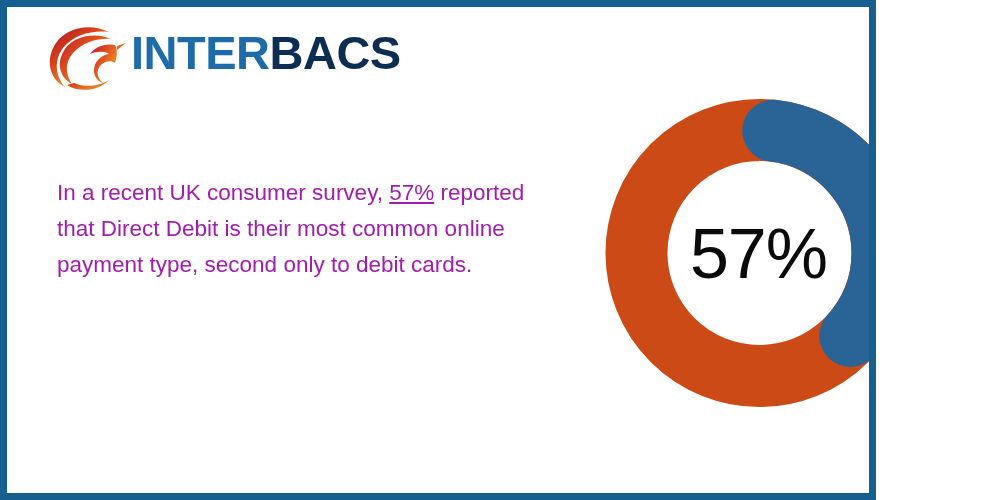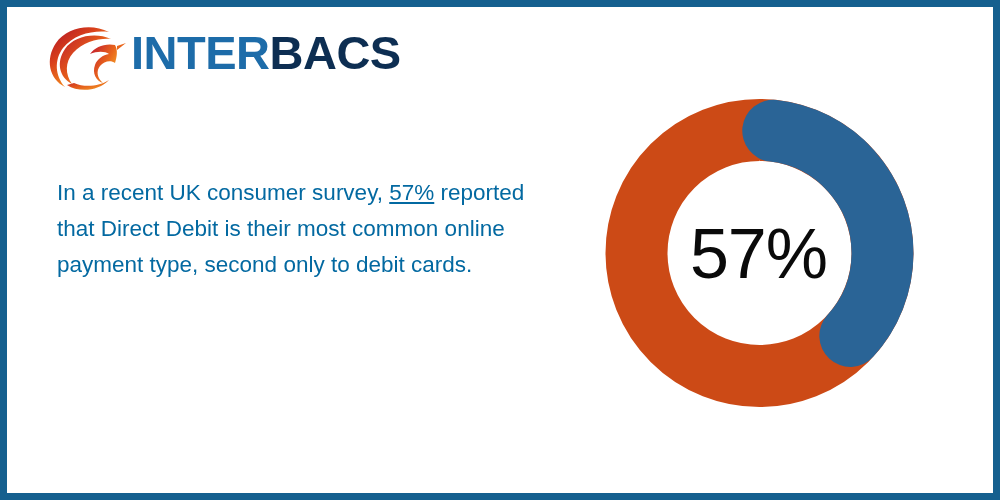--- a/index.html
+++ b/index.html
@@ -2,21 +2,21 @@
 <html><head>
 <meta charset="utf-8">
 <style>
   html, body {
     margin: 0;
     padding: 0;
     background: #ffffff;
   }
   #canvas {
     position: relative;
-    width: 1000px;
+    width: 876px;
     height: 500px;
     background: #ffffff;
     box-sizing: border-box;
     border: 7px solid #15608f;
     overflow: hidden;
     font-family: "Liberation Sans", sans-serif;
   }
 
   
   #logo {
@@ -66,21 +66,21 @@
   }
 
   
   #body-copy {
     position: absolute;
     left: 50px;
     top: 168px;
     width: 500px;
     font-size: 22.5px;
     line-height: 36px;
-    color: #0369a1;
+    color: #a21caf;
     font-family: "Liberation Sans", sans-serif;
   }
   #body-copy .hl {
     text-decoration: underline;
     text-underline-offset: 2px;
   }
 
   
   #donut-wrap {
     position: absolute;

